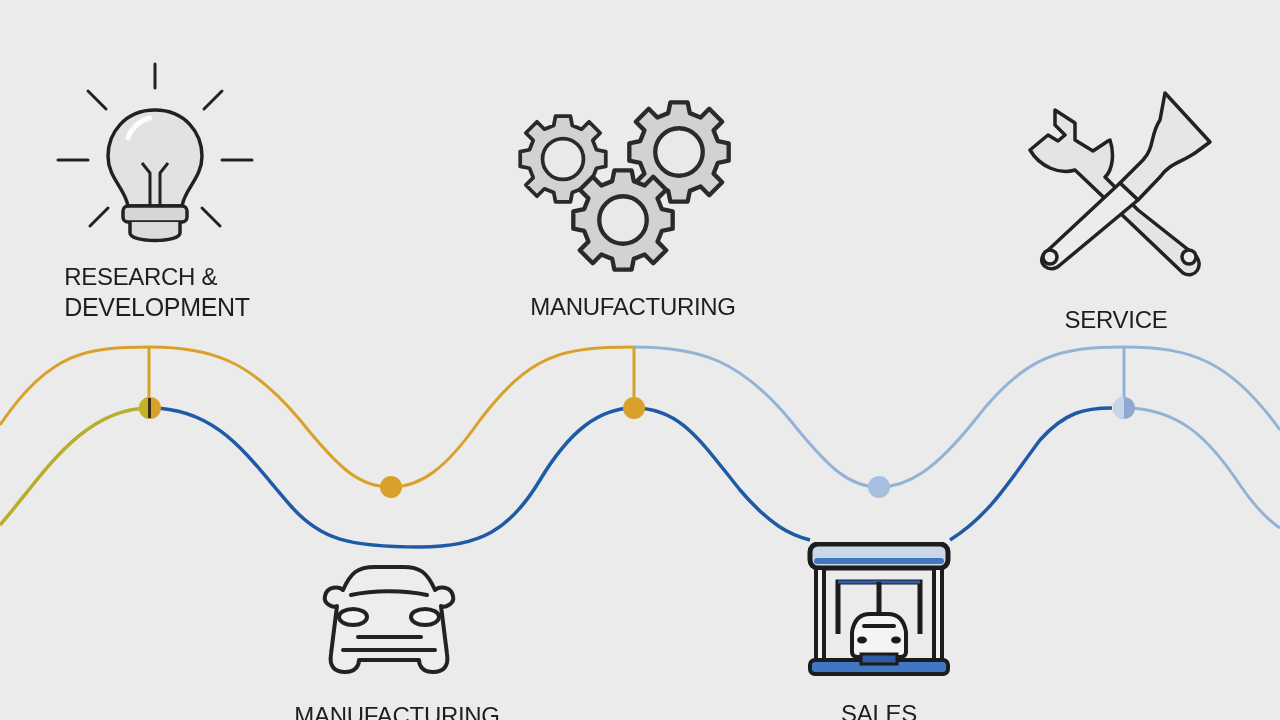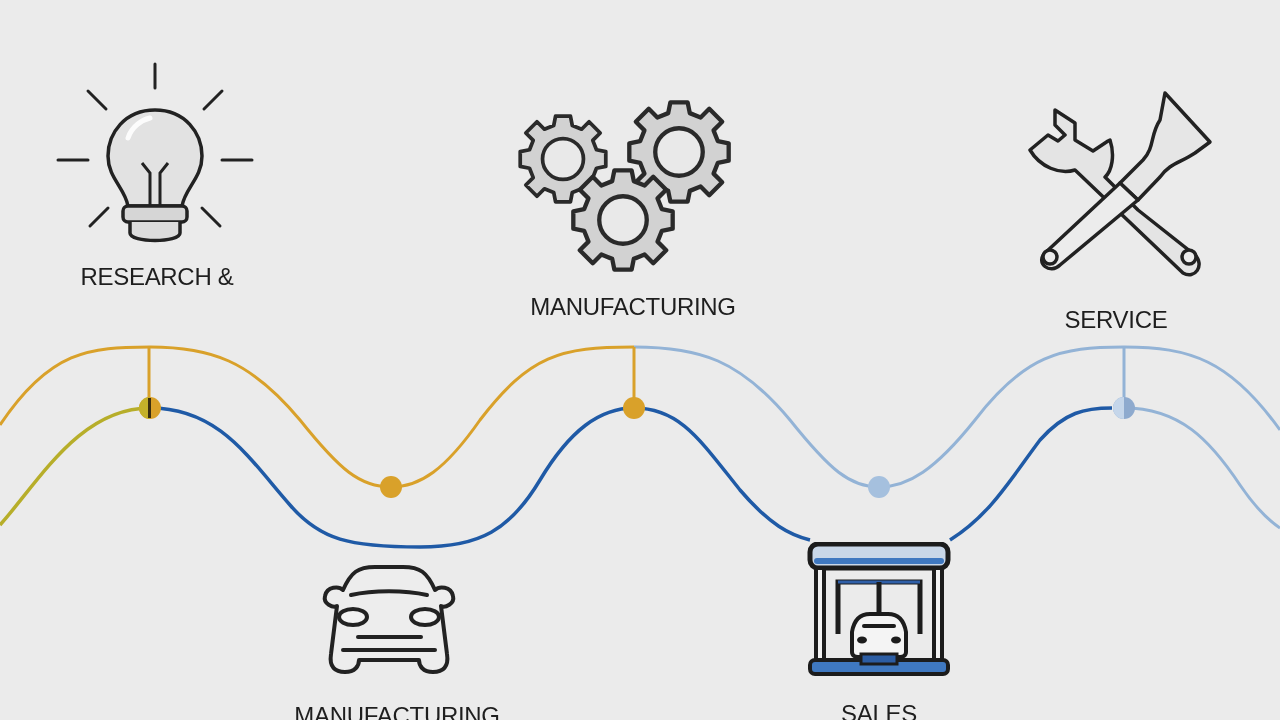--- a/index.html
+++ b/index.html
@@ -72,20 +72,21 @@
       <line x1="170" y1="168" x2="152" y2="150"></line>
     </g>
     <path d="M105,52 C75,52 58,75 58,98 C58,120 75,130 78,148 L132,148 C135,130 152,120 152,98 C152,75 135,52 105,52 Z" fill="#e2e2e2" stroke="#222" stroke-width="3.5"></path>
     <path d="M78,80 C82,68 92,62 100,60" stroke="#fff" stroke-width="5" fill="none" stroke-linecap="round" opacity="0.9"></path>
     <path d="M92,105 L100,115 L100,148 M118,105 L110,115 L110,148" stroke="#222" stroke-width="3" fill="none"></path>
     <rect x="73" y="148" width="64" height="16" rx="5" fill="#d6d6d6" stroke="#222" stroke-width="3.5"></rect>
     <path d="M80,164 L80,175 C80,185 130,185 130,175 L130,164" fill="#dcdcdc" stroke="#222" stroke-width="3.5"></path>
   </svg>
   <div class="label two-line" style="left:157px;top:262px">
     <div>RESEARCH &amp;</div>
+    <div class="dev">DEVELOPMENT</div>
   </div>
 
   <svg class="icon" style="left:510px;top:95px" width="230" height="185" viewBox="0 0 230 185">
     <defs>
       <g id="gear">
         <path d="M-8,-46 L8,-46 L10,-36 L20,-32 L28,-40 L40,-28 L32,-20 L36,-10 L46,-8 L46,8 L36,10 L32,20 L40,28 L28,40 L20,32 L10,36 L8,46 L-8,46 L-10,36 L-20,32 L-28,40 L-40,28 L-32,20 L-36,10 L-46,8 L-46,-8 L-36,-10 L-32,-20 L-40,-28 L-28,-40 L-20,-32 L-10,-36 Z" fill="#d2d2d2" stroke="#2a2a2a" stroke-width="4" stroke-linejoin="round"></path>
         <circle r="22" fill="#e9e9e9" stroke="#2a2a2a" stroke-width="4"></circle>
       </g>
     </defs>
     <use href="#gear" transform="translate(53,64) scale(0.93)"></use>

